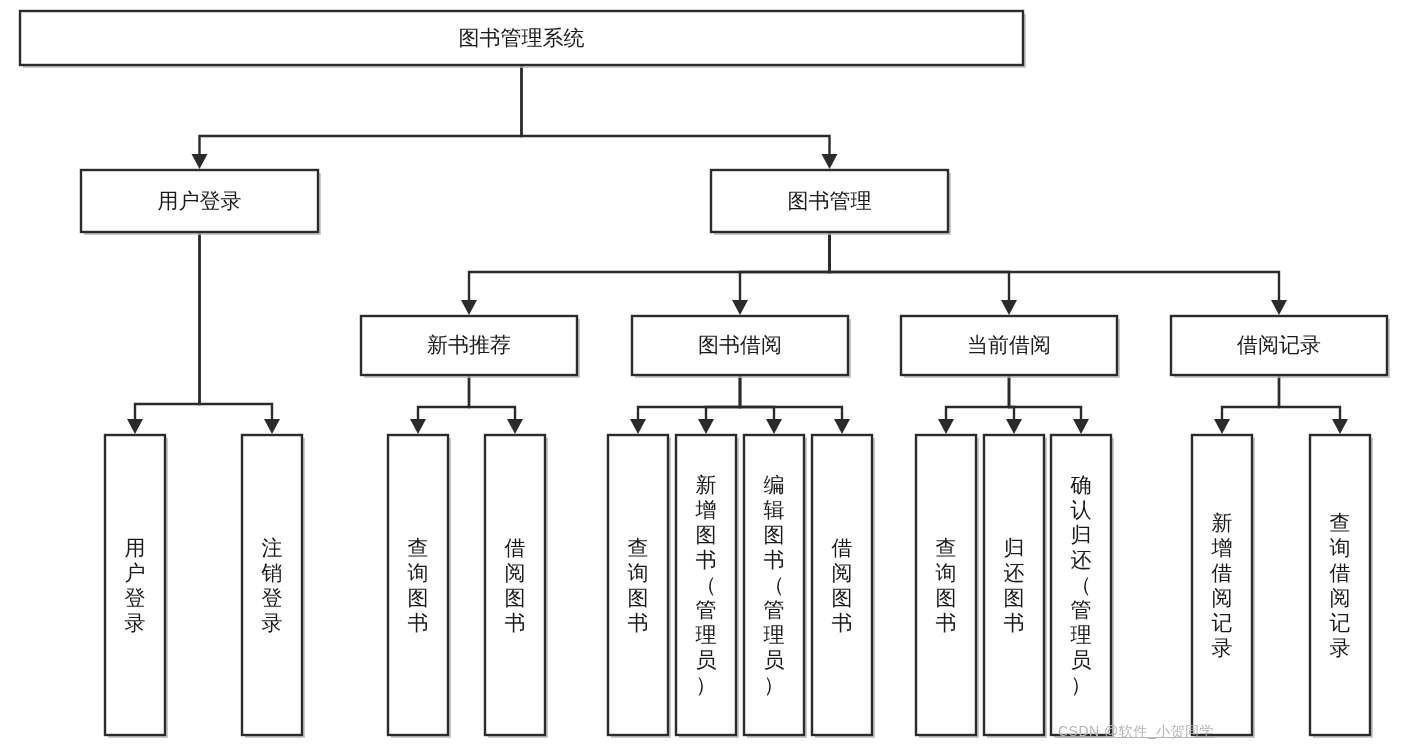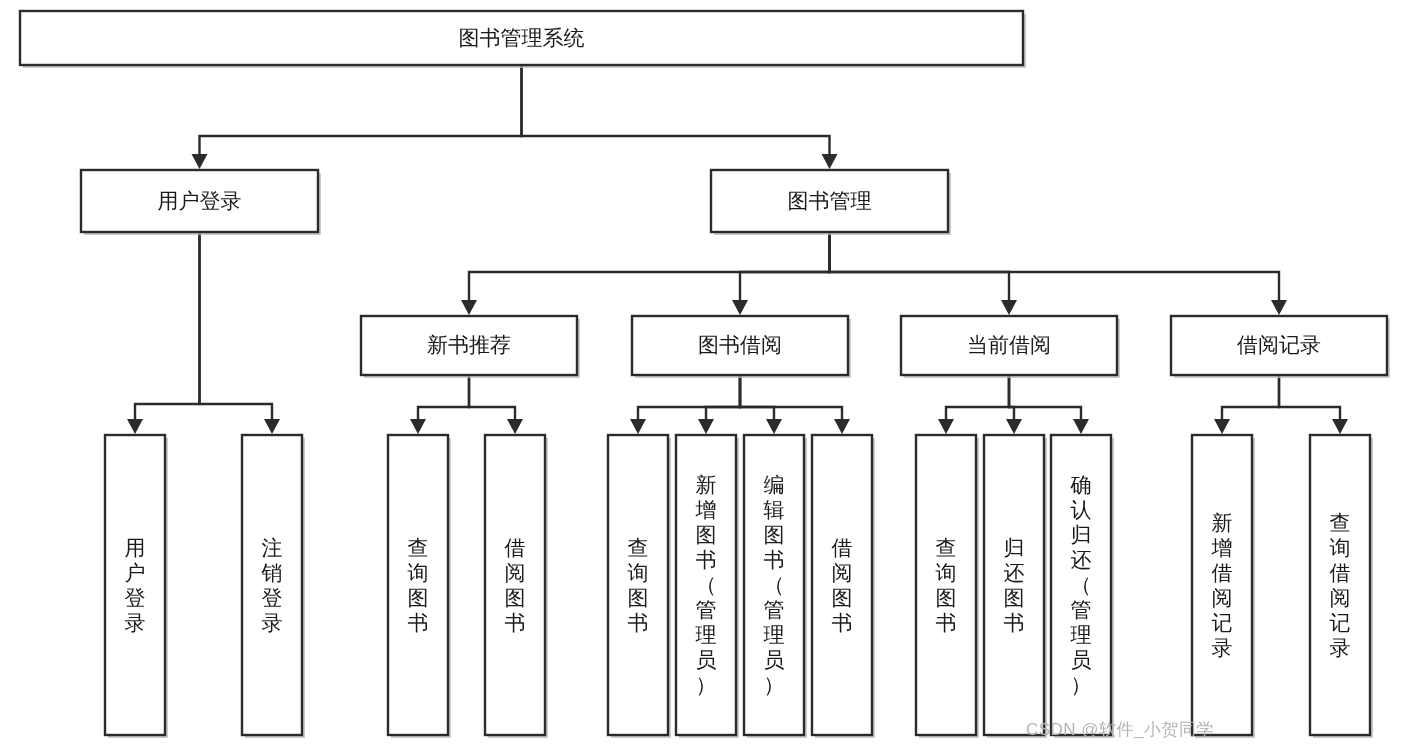--- a/index.html
+++ b/index.html
@@ -57,25 +57,26 @@
     font-family: "Liberation Sans", "DejaVu Sans", sans-serif;
     font-size: 21px;
     fill: #1a1a1a;
     text-anchor: middle;
   }
   .watermark-text {
     position: absolute;
     right: 14px;
     bottom: 6px;
     font-family: "Liberation Sans", "DejaVu Sans", sans-serif;
-    font-size: 17px;
+    font-size: 14px;
     color: #b4b4b4;
     white-space: nowrap;
     letter-spacing: 0.5px;
     user-select: none;
+    text-decoration: underline;
   }
 </style>
 </head>
 <body>
 
 <div id="diagram-root">
   <svg class="diagram-canvas" viewBox="0 0 1405 747">
     <g id="edge-layer">
         <g>
           <path class="edge-line" d="M 521.5 65 L 521.5 136 L 199.5 136 L 199.5 157"></path>

